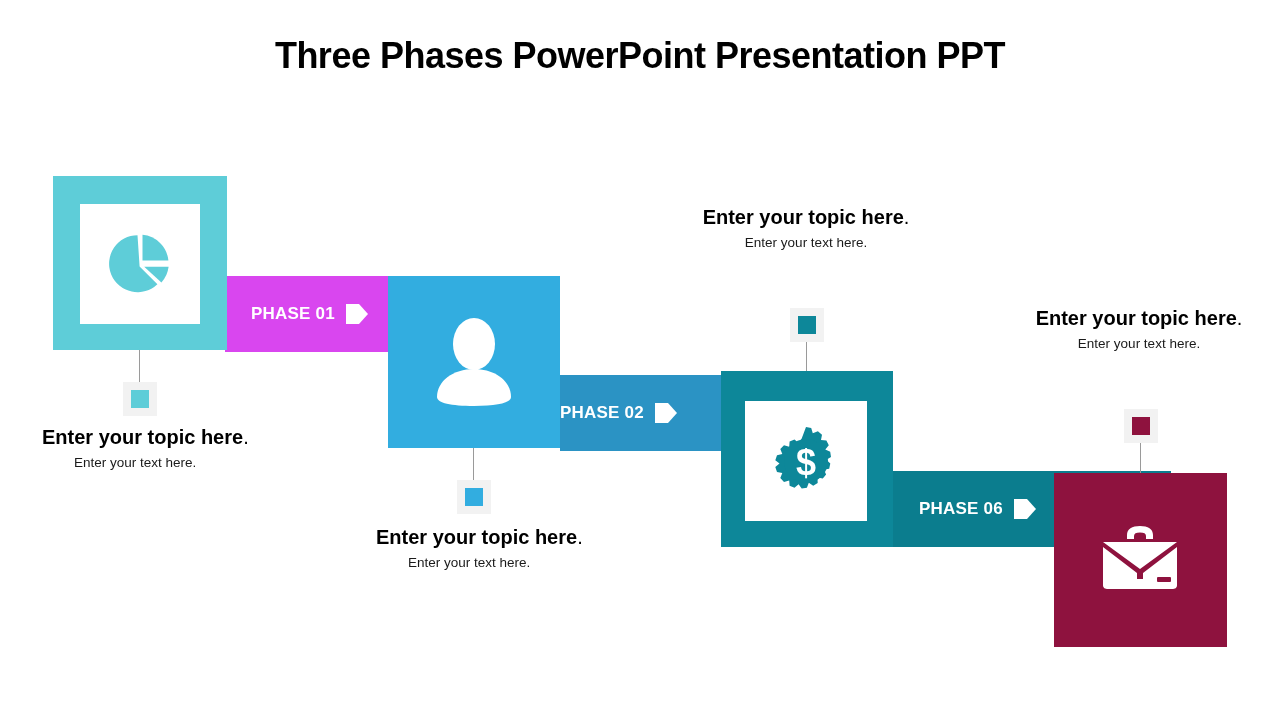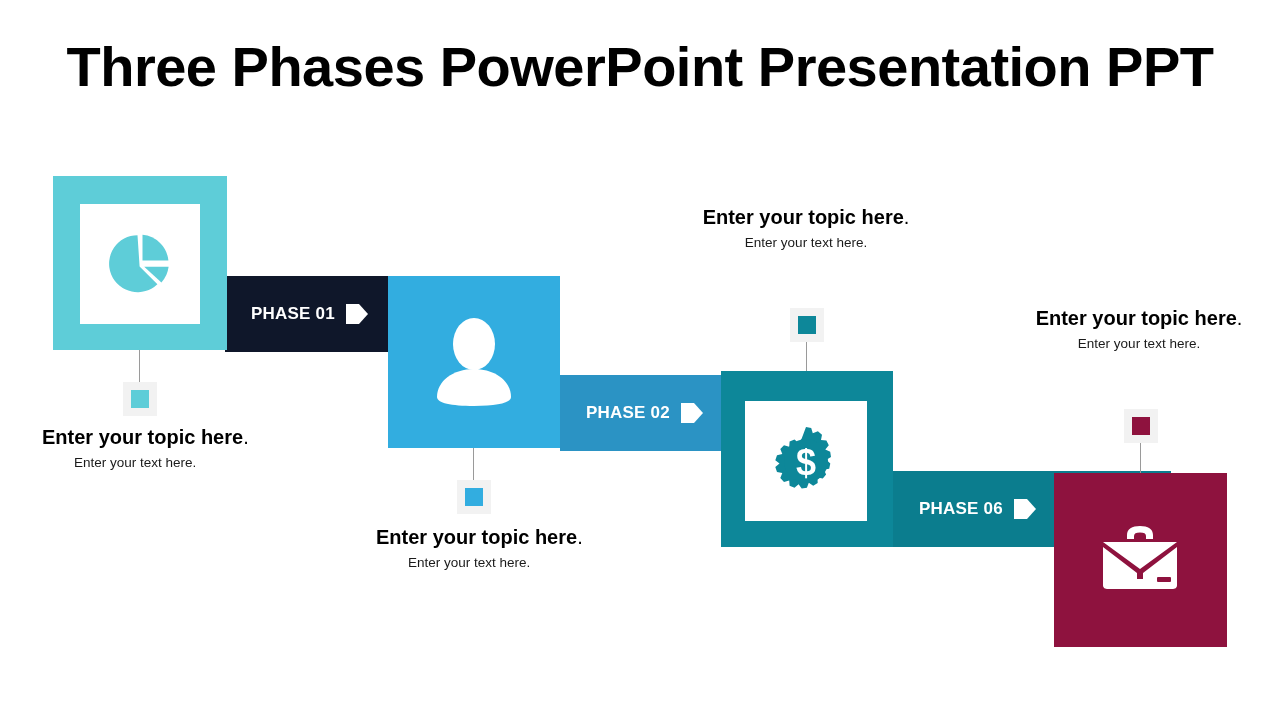--- a/index.html
+++ b/index.html
@@ -19,21 +19,21 @@
     background: #ffffff;
   }
 
   
   #title {
     position: absolute;
     left: 0;
     top: 36px;
     width: 1280px;
     text-align: center;
-    font-size: 56px;
+    font-size: 36px;
     font-weight: bold;
     color: #000000;
     letter-spacing: -0.5px;
     line-height: 1.1;
     white-space: nowrap;
   }
 
   #subtitle {
     position: absolute;
     left: 0;
@@ -124,21 +124,21 @@
 </style>
 </head>
 <body>
 
 <div id="slide">
 
   <div id="title">Three Phases PowerPoint Presentation PPT</div>
 
   <div class="phase-group" style="left:53px; top:176px; width:560px; height:300px;">
 
-    <div class="phase-banner" style="left:172px; top:100px; width:280px; height:76px; padding-left:26px; background:#0f172a;">
+    <div class="phase-banner" style="left:172px; top:100px; width:280px; height:76px; padding-left:26px; background:#d946ef;">
       <span class="phase-label">PHASE 01</span>
       <span class="arrow-wrap">
         <svg class="icon-svg" width="26" height="26" viewBox="0 0 26 26">
           <path d="M2 3 H15 L24 13 L15 23 H2 Z" fill="#ffffff"></path>
         </svg>
       </span>
     </div>
 
     <div class="icon-block" style="width:174px; height:174px; background:#5ecdd8;">
       <div class="icon-inner" style="left:27px; top:28px; width:120px; height:120px;">
@@ -160,21 +160,21 @@
 
   <div class="caption left-align" style="left:42px; top:424px; width:280px;">
     <div class="topic">
       <span>Enter your topic here</span><span class="dot">.</span>
     </div>
     <div class="body-text" style="padding-left:32px;">Enter your text here.</div>
   </div>
 
   <div class="phase-group" style="left:388px; top:276px; width:560px; height:300px;">
 
-    <div class="phase-banner" style="left:172px; top:99px; width:280px; height:76px; padding-left:26px; background:#2b93c4;">
+    <div class="phase-banner" style="left:172px; top:99px; width:280px; height:76px; background:#2b93c4;">
       <span class="phase-label">PHASE 02</span>
       <span class="arrow-wrap">
         <svg class="icon-svg" width="26" height="26" viewBox="0 0 26 26">
           <path d="M2 3 H15 L24 13 L15 23 H2 Z" fill="#ffffff"></path>
         </svg>
       </span>
     </div>
 
     <div class="icon-block" style="width:172px; height:172px; background:#32ade0;">
       <div class="icon-inner" style="left:26px; top:26px; width:120px; height:120px; background:transparent;">

